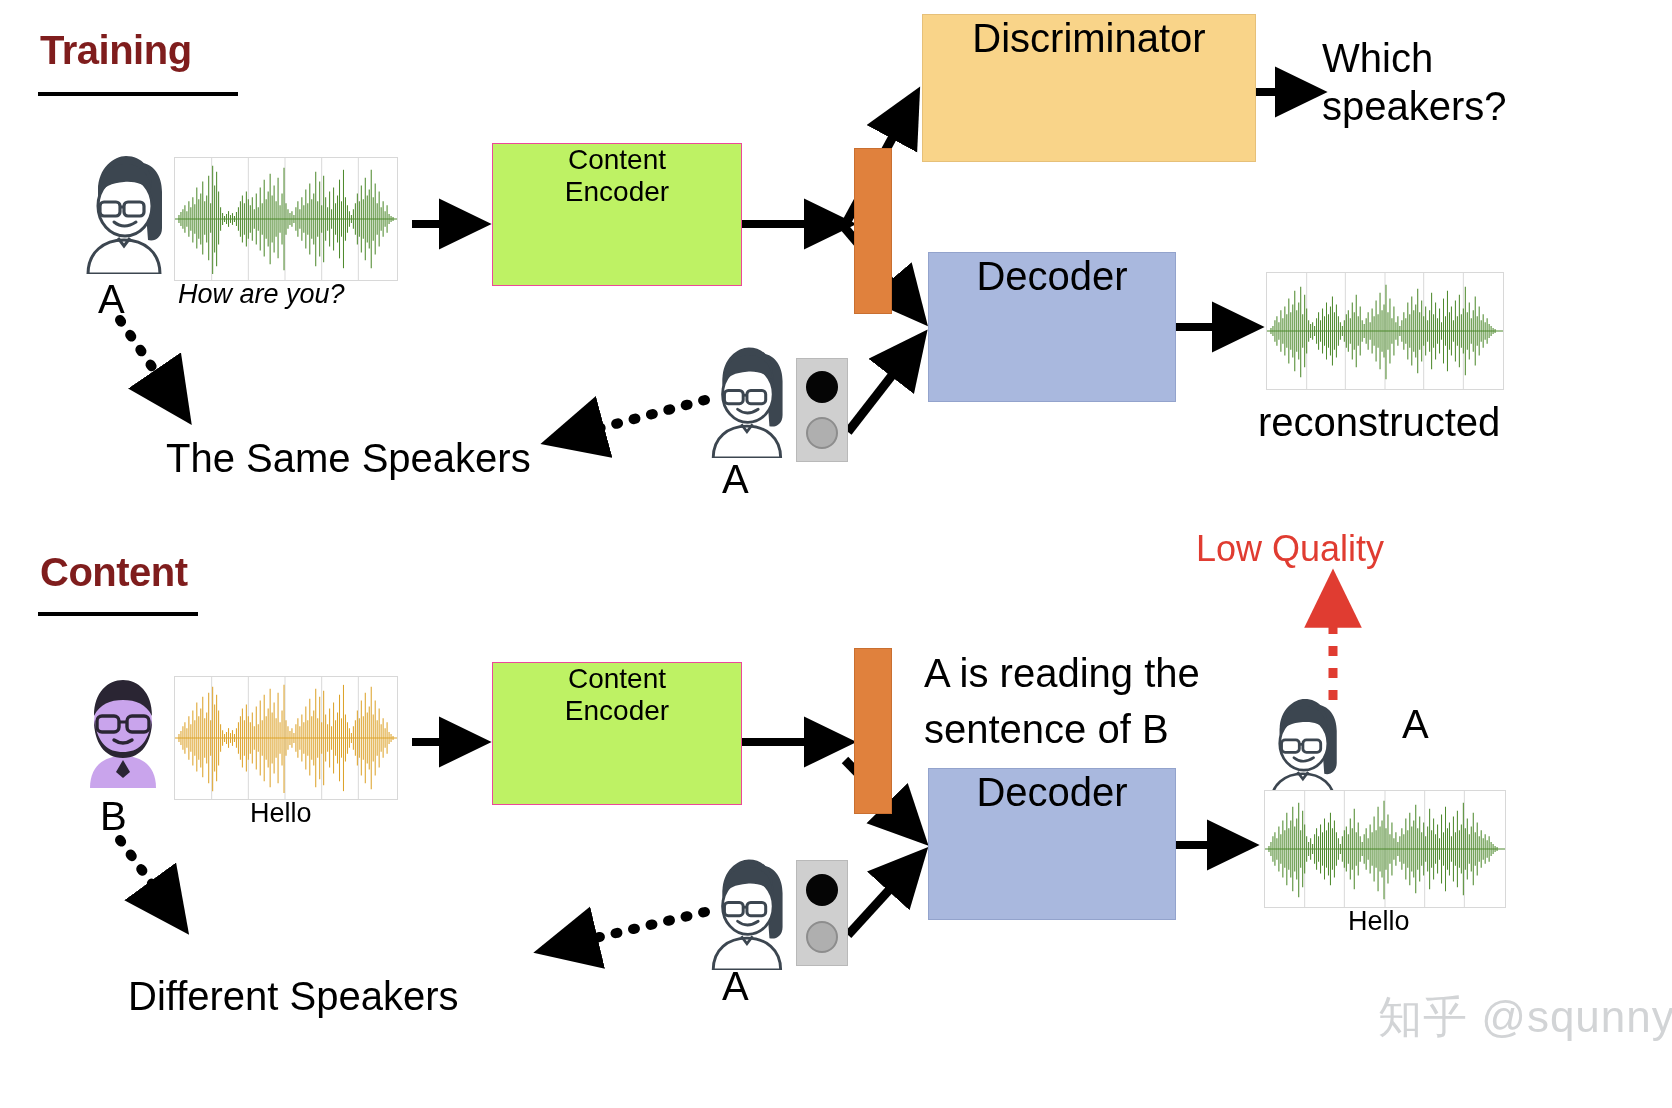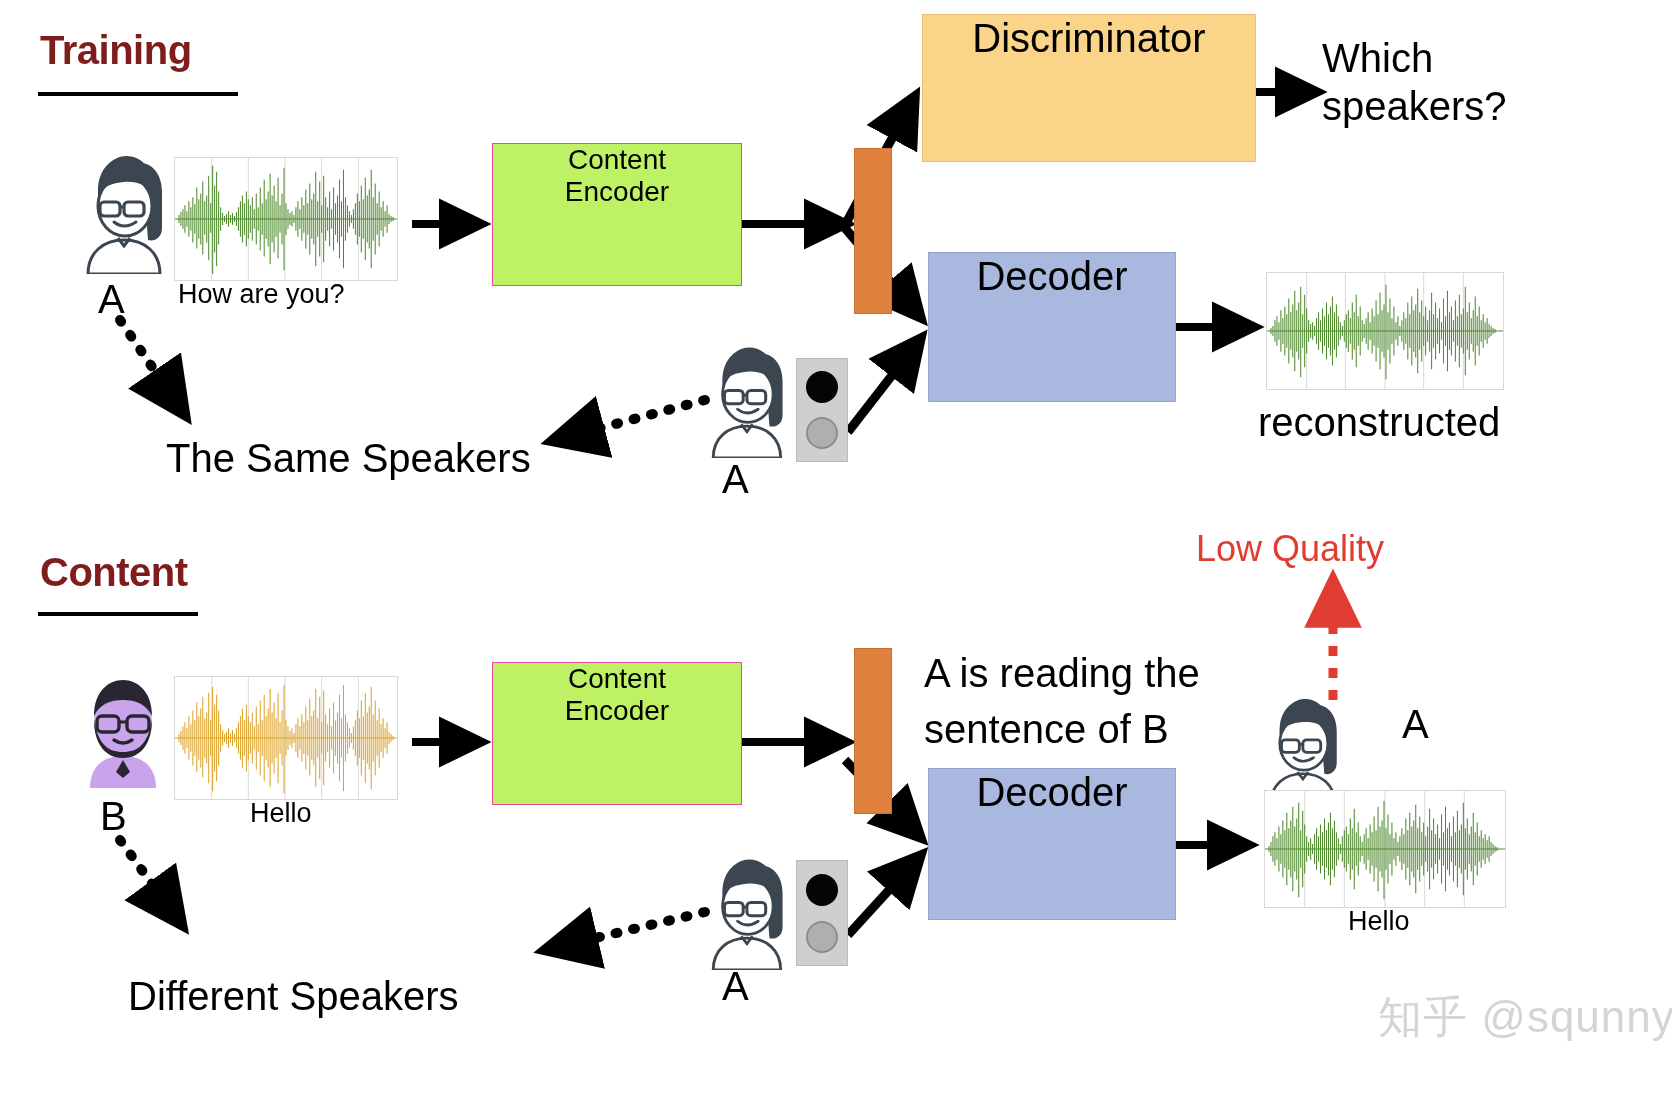--- a/index.html
+++ b/index.html
@@ -273,21 +273,21 @@
           <line x1="210" y1="44" x2="210" y2="80"></line>
           <line x1="212" y1="54" x2="212" y2="70"></line>
         <line x1="214" y1="48" x2="214" y2="76"></line>
           <line x1="216" y1="57" x2="216" y2="67"></line>
           <line x1="218" y1="59" x2="218" y2="65"></line>
         <line x1="220" y1="60" x2="220" y2="64"></line>
       </g>
       <line x1="0" y1="62" x2="224" y2="62" stroke="#4F8A2E" stroke-width="1.2"></line>
     </svg>
   </div>
-  <div class="abs label lab-md" style="left:178px;top:278px;">How are you?</div>
+  <div class="abs label lab-md" style="left:178px;top:278px;font-style:italic;">How are you?</div>
 
   <div class="abs box box-green" style="left:492px;top:143px;width:250px;height:143px;">
     <span style="white-space:pre-line;">Content
 Encoder</span>
   </div>
 
   <div class="abs bar-orange" style="left:854px;top:148px;width:36px;height:164px;"></div>
 
   <div class="abs box box-yellow" style="left:922px;top:14px;width:334px;height:148px;">
     <span>Discriminator</span>

